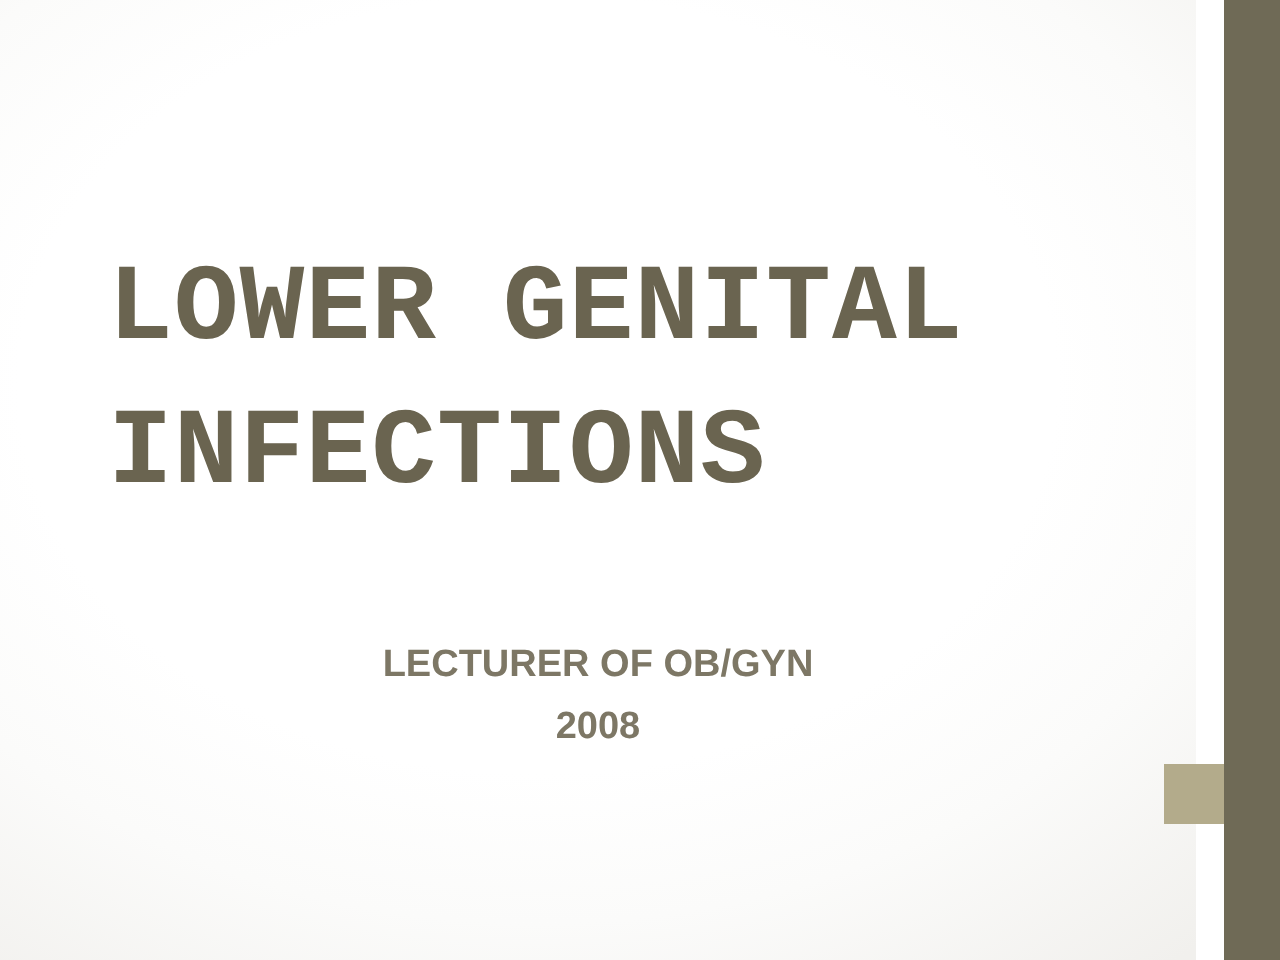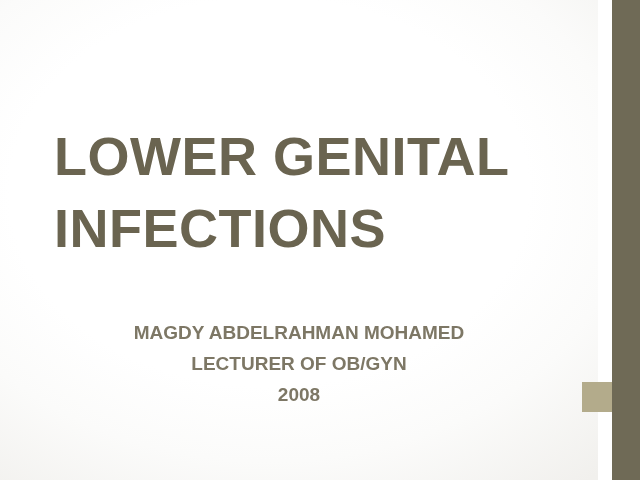--- a/index.html
+++ b/index.html
@@ -57,21 +57,21 @@
     top: 0;
     width: 598px;
     height: 480px;
   }
   .title {
     position: absolute;
     left: 54px;
     top: 120px;
     width: 500px;
     color: #6a6450;
-    font-family: Liberation Sans, sans-serif;
+    font-family: Liberation Mono, monospace;
     font-weight: bold;
     font-size: 54px;
     line-height: 1.34;
     letter-spacing: 0.5px;
     text-align: left;
   }
   .subtitle {
     position: absolute;
     left: 30px;
     top: 318px;
@@ -91,21 +91,20 @@
 </head>
 <body>
 
 <div class="slide">
   <div class="slide-bg"></div>
 
   <div class="content">
     <div class="title">LOWER GENITAL INFECTIONS</div>
 
     <div class="subtitle">
-      <span class="subtitle-line">MAGDY ABDELRAHMAN MOHAMED</span>
       <span class="subtitle-line">LECTURER OF OB/GYN</span>
       <span class="subtitle-line">2008</span>
     </div>
   </div>
 
   <div class="right-bar-outer"></div>
   <div class="right-bar-inner"></div>
   <div class="right-accent"></div>
 </div>
 

